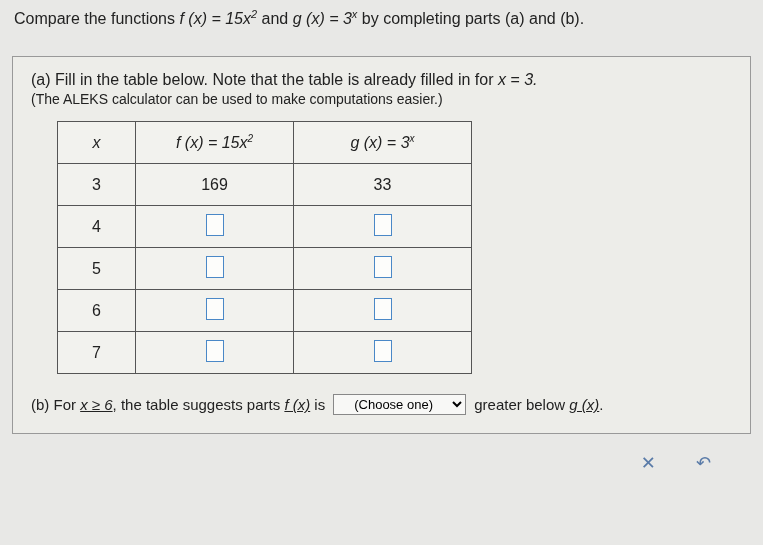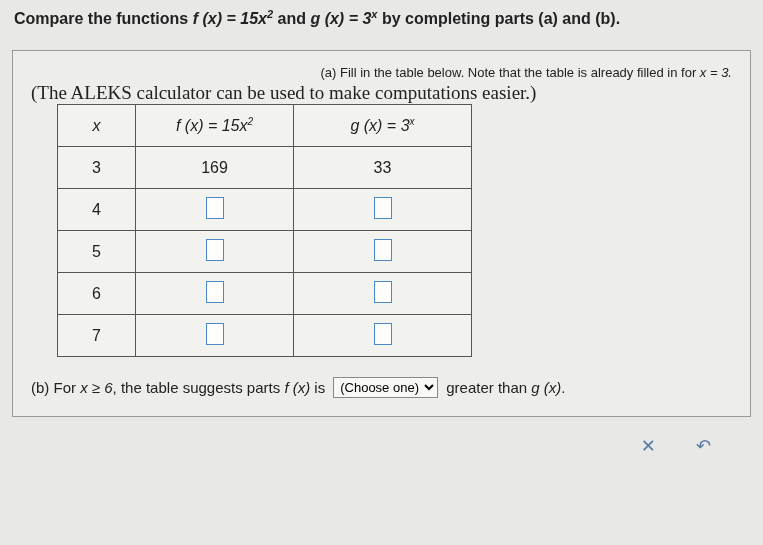--- a/index.html
+++ b/index.html
@@ -7,34 +7,33 @@
       font-family: Arial, sans-serif;
       background: #e8e8e6;
       padding: 8px 12px;
       width: 763px;
       height: 545px;
       color: #222;
       overflow: hidden;
     }
     .intro {
       font-size: 16px;
-      margin-bottom: 22px;
+      margin-bottom: 28px;
       padding-left: 2px;
-      font-weight: bold;
     }
     .intro .italic { font-style: italic; }
     .intro sup { font-size: 11px; }
     .panel {
       border: 1px solid #999;
       background: #edede9;
       padding: 14px 18px 18px 18px;
     }
-    .qline { font-size: 13px; margin-bottom: 2px; text-align: right; }
+    .qline { font-size: 16px; margin-bottom: 2px; }
     .qline .italic { font-style: italic; }
-    .note { font-size: 19px; margin-bottom: 0; font-family: Liberation Serif, serif; }
+    .note { font-size: 14px; margin-bottom: 14px; }
     table.valtable {
       border-collapse: collapse;
       margin-left: 26px;
       background: #f2f2ee;
     }
     table.valtable th, table.valtable td {
       border: 1px solid #555;
       text-align: center;
       vertical-align: middle;
       height: 42px;
@@ -58,24 +57,24 @@
       background: #fdfdfb;
     }
     .partb {
       margin-top: 20px;
       font-size: 15px;
       display: flex;
       align-items: center;
       gap: 8px;
       flex-wrap: wrap;
     }
-    .partb .italic { font-style: italic; }
+    .partb .italic { font-style: italic; text-decoration: underline; }
     select.choose {
       font-size: 13px;
-      padding: 1px 2px;
+      padding: 1px 16px;
       border: 1px solid #888;
       background: #f8f8f6;
     }
     .footer-icons {
       display: flex;
       justify-content: flex-end;
       gap: 40px;
       margin-top: 18px;
       padding-right: 40px;
       color: #5a7ba8;
@@ -133,21 +132,21 @@
   </table>
 
   <div class="partb">
     <span>
       <span>(b) For </span><span class="italic">x ≥ 6</span><span>, the table suggests parts </span><span class="italic">f (x)</span><span> is</span>
     </span>
     <select class="choose">
       <option>(Choose one)</option>
     </select>
     <span>
-      <span>greater than </span><span class="italic">g (x)</span><span>.</span>
+      <span>greater below </span><span class="italic">g (x)</span><span>.</span>
     </span>
   </div>
 </div>
 
 <div class="footer-icons">
   <span>✕</span>
   <span>↶</span>
 </div>
 
 </body></html>

